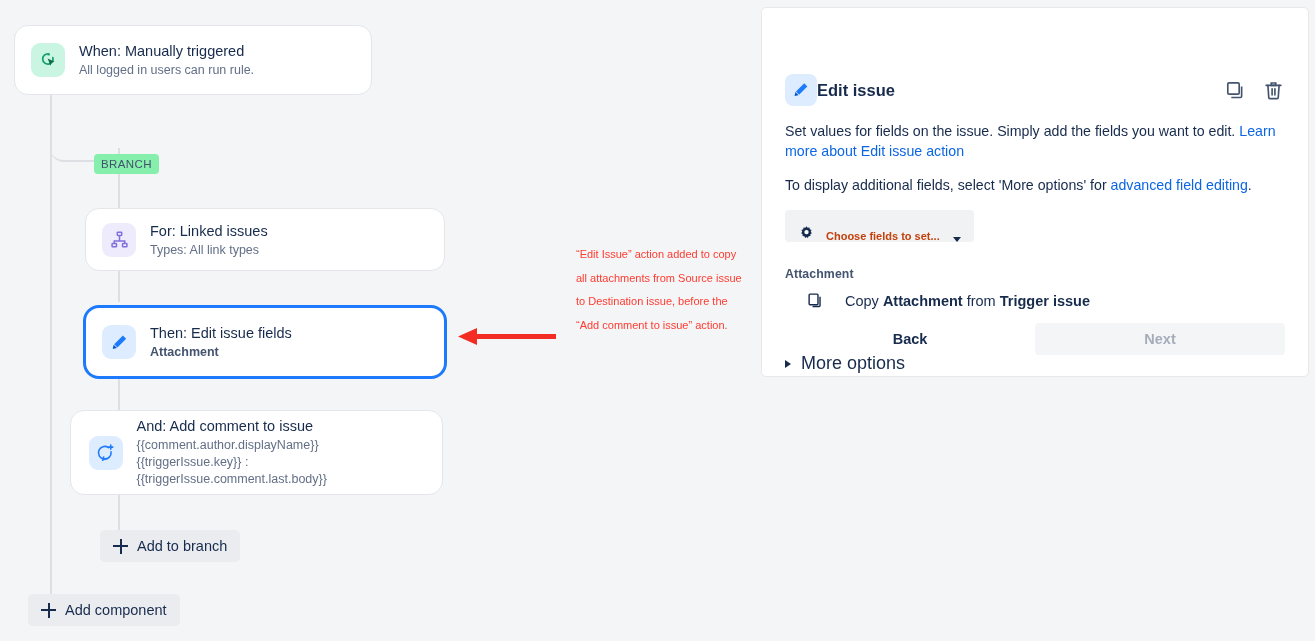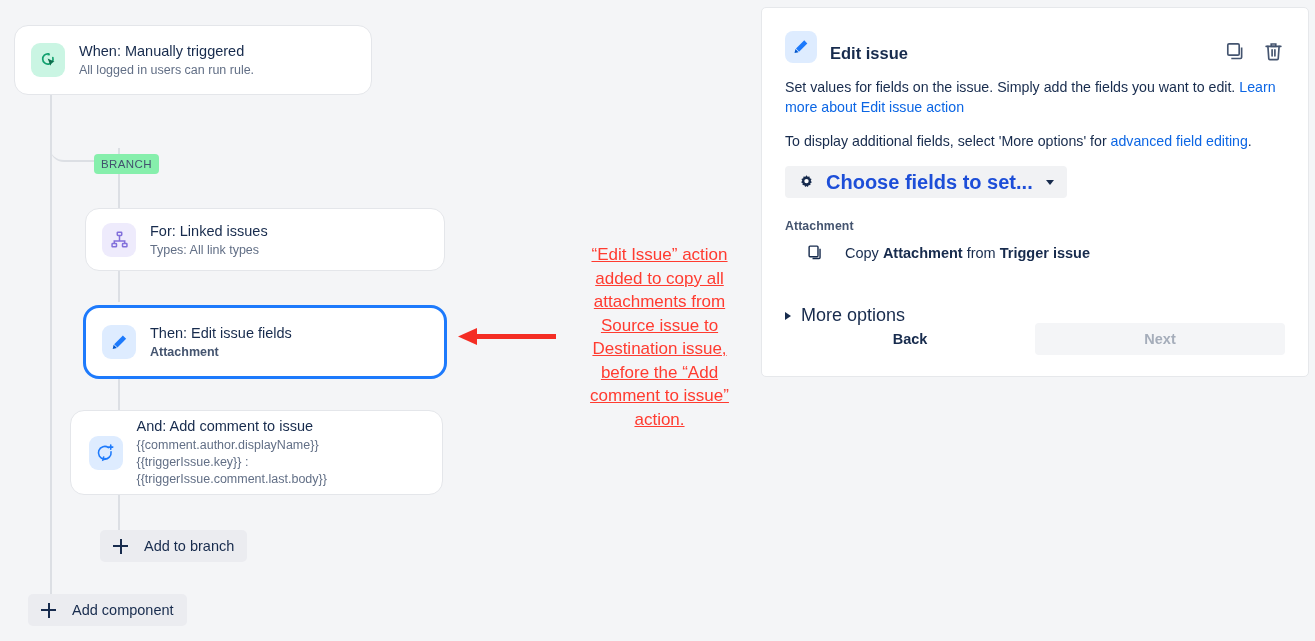--- a/index.html
+++ b/index.html
@@ -96,21 +96,21 @@
   }
 
   
   .add-btn {
     position: absolute;
     background: #ebecf0;
     border: none;
     border-radius: 5px;
     display: flex;
     align-items: center;
-    gap: 16px;
+    gap: 9px;
     padding: 0 13px;
     height: 32px;
     color: #172b4d;
     font-size: 14.5px;
     font-family: "Liberation Sans", sans-serif;
     cursor: pointer;
   }
   .plus {
     position: relative;
     width: 15px; height: 15px;
@@ -123,26 +123,24 @@
   }
   .plus::before { left: 0; top: 6.5px; width: 15px; height: 2px; }
   .plus::after  { top: 0; left: 6.5px; height: 15px; width: 2px; }
 
   
   #annotation {
     position: absolute;
     left: 576px;
     top: 243px;
     width: 167px;
-    text-align: center;
     color: #ff3b30;
-    font-size: 17px;
+    font-size: 11px;
     line-height: 23.5px;
     font-family: "Liberation Sans", sans-serif;
-    text-decoration: underline;
   }
   #arrow {
     position: absolute;
     left: 455px;
     top: 327px;
     width: 102px;
     height: 19px;
   }
 
   
@@ -152,23 +150,23 @@
     top: 7px;
     width: 548px;
     height: 370px;
     background: #ffffff;
     border: 1px solid #e6e8eb;
     border-radius: 5px;
     padding: 21px 23px 0 23px;
   }
   .panel-head {
     display: flex;
-    align-items: flex-end;
-    gap: 13px;
+    align-items: center;
     height: 34px;
+    margin-top: 44px;
   }
   .panel-title {
     font-size: 16.5px;
     font-weight: 700;
     color: #172b4d;
     flex: 1 1 auto;
   }
   .head-actions { display: flex; align-items: center; gap: 14px; }
   .head-btn {
     width: 24px; height: 24px;
@@ -181,29 +179,29 @@
     margin: 14px 0 0 0;
     font-size: 14.2px;
     line-height: 20px;
     color: #172b4d;
   }
   .lnk { color: #0c66e4; text-decoration: none; cursor: pointer; }
 
   .choose-btn {
     margin-top: 15px;
     display: inline-flex;
-    align-items: center;
+    align-items: flex-end;
     gap: 11px;
     height: 32px;
     padding: 0 13px;
     background: #f1f2f4;
     border: none;
     border-radius: 4px;
-    color: #1d4ed8;
-    font-size: 20px;
+    color: #c2410c;
+    font-size: 11px;
     font-weight: 700;
     font-family: "Liberation Sans", sans-serif;
     cursor: pointer;
   }
   .caret {
     width: 0; height: 0;
     border-left: 4.5px solid transparent;
     border-right: 4.5px solid transparent;
     border-top: 5.5px solid #172b4d;
     margin-left: 2px;

